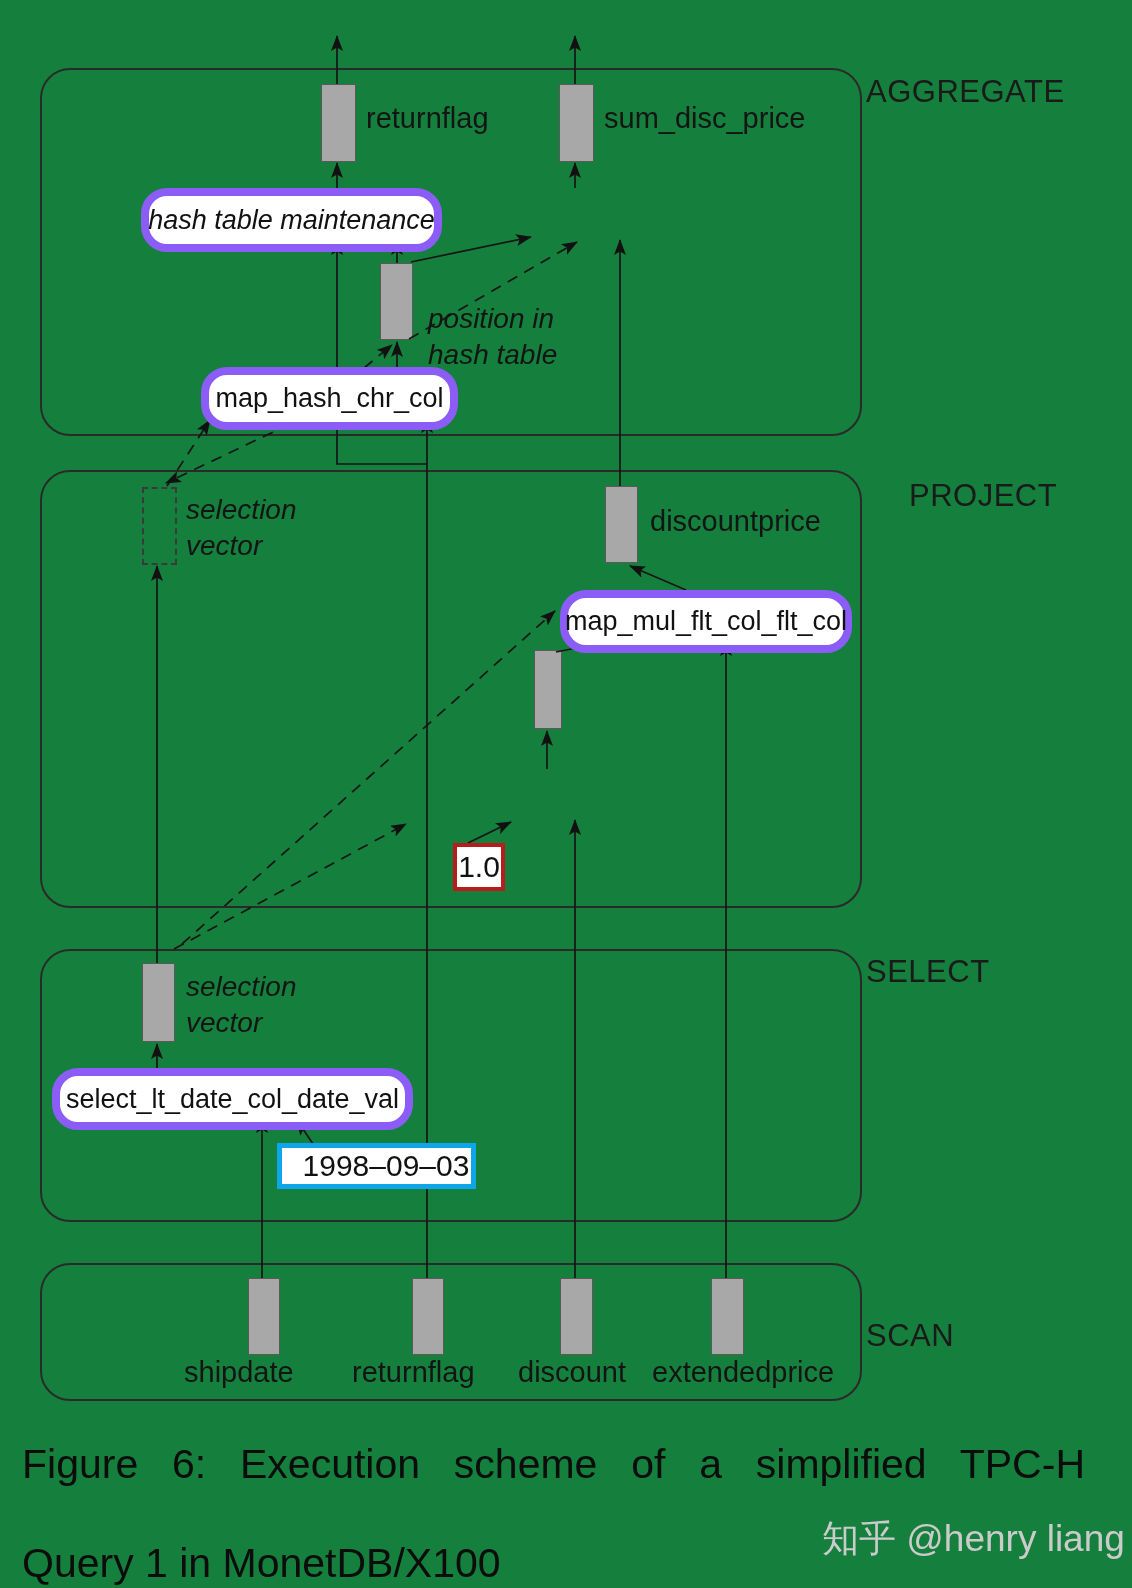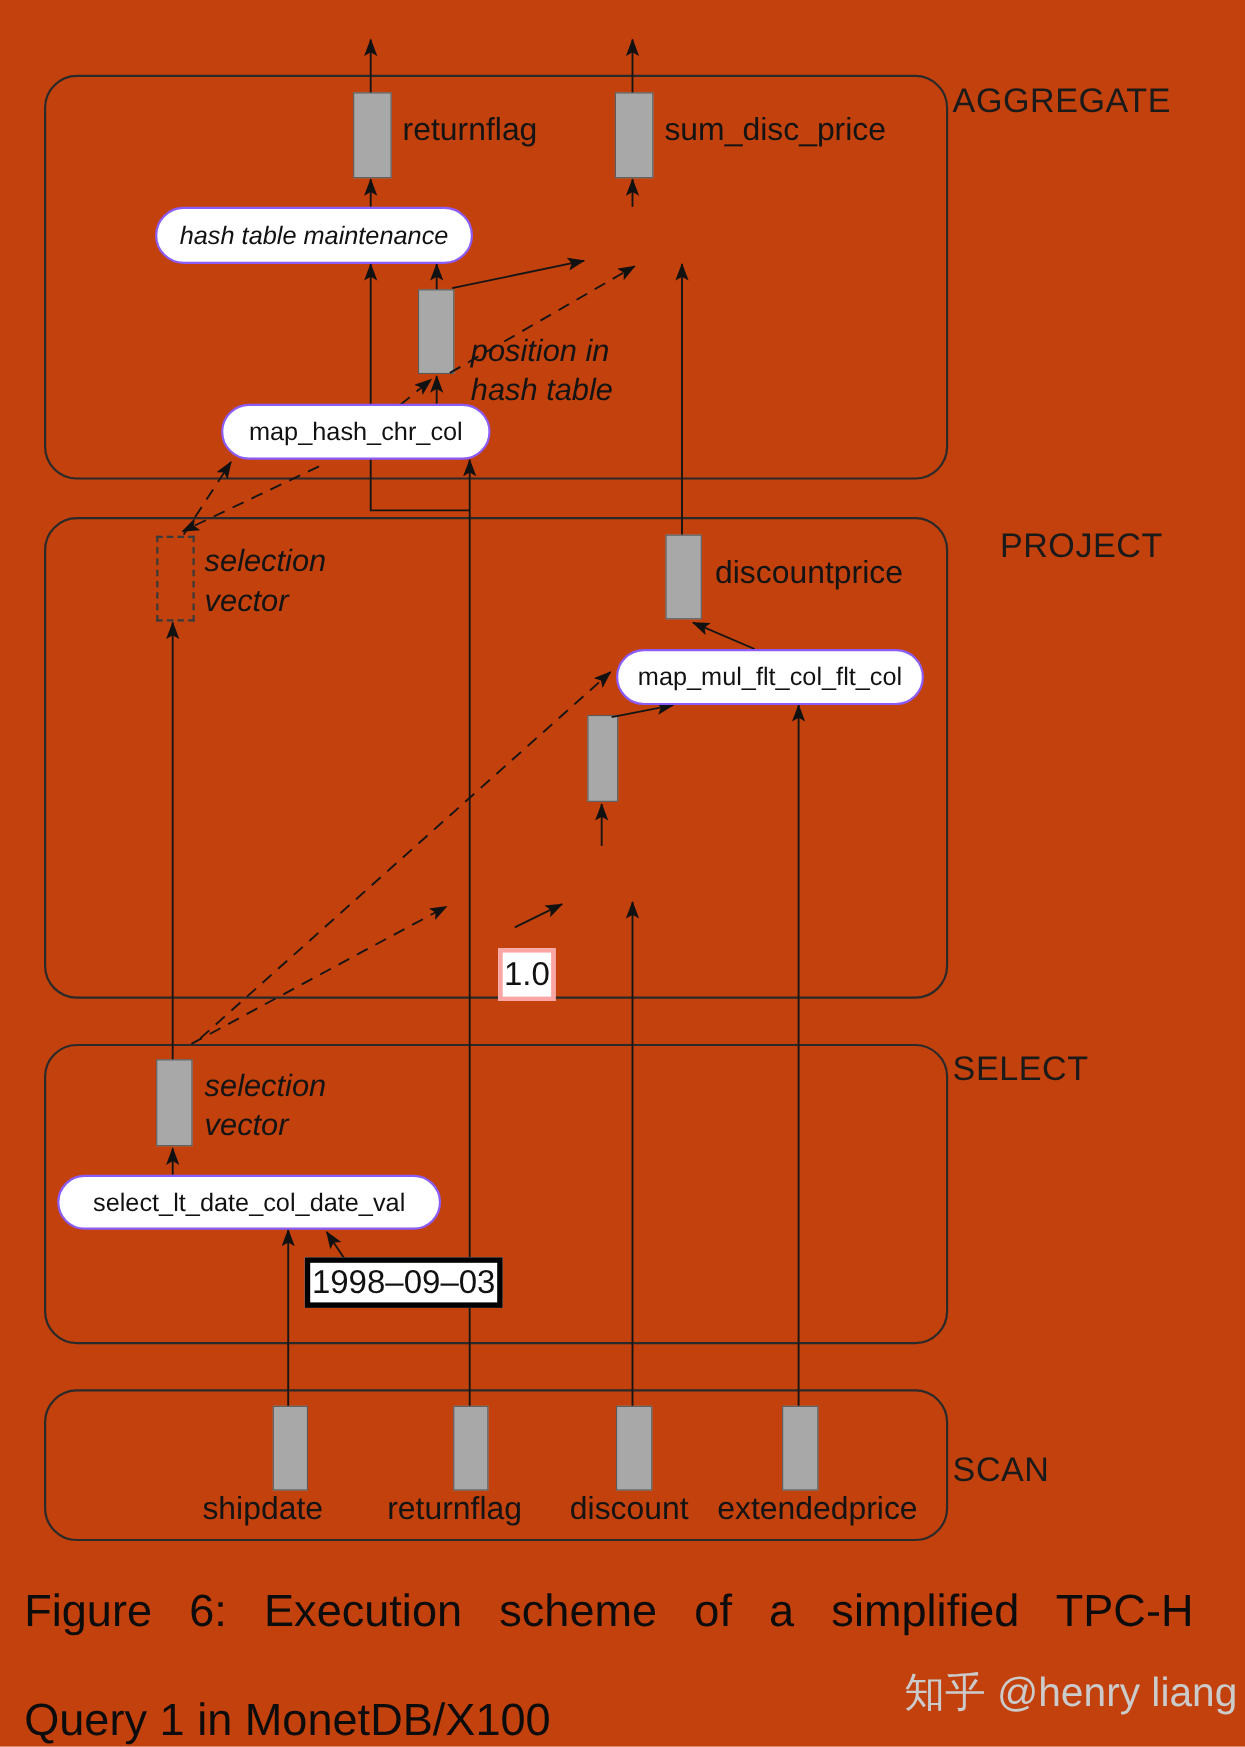--- a/index.html
+++ b/index.html
@@ -1,51 +1,51 @@
 <!DOCTYPE html>
 <html><head>
 <meta charset="utf-8">
 <style>
   html,body{margin:0;padding:0;background:#ffffff;}
   #canvas{
-    position:relative;width:1132px;height:1588px;background:#c2410c;
+    position:relative;width:1132px;height:1588px;background:#15803d;
     font-family:"Liberation Sans", sans-serif;color:#111;overflow:hidden;
   }
   
   .stage-box{
     position:absolute;border:2.4px solid #2a2a2a;border-radius:30px;
     background:transparent;z-index:1;
   }
   .stage-label{
     position:absolute;font-size:31px;color:#1a1a1a;z-index:6;letter-spacing:0.5px;
   }
   
   .node{
-    position:absolute;background:#ffffff;border:2px solid #8b5cf6;border-radius:26px;
+    position:absolute;background:#ffffff;border:8px solid #8b5cf6;border-radius:26px;
     display:flex;align-items:center;justify-content:center;
-    font-size:23px;color:#111;z-index:10;white-space:nowrap;
+    font-size:27px;color:#111;z-index:10;white-space:nowrap;
   }
   .node.italic{font-style:italic;}
   
   .bar{
     position:absolute;background:#a8a8a8;border:1.4px solid #5a5a5a;z-index:4;
   }
   .dashed-vec{
     position:absolute;border:2.2px dashed #3a3a3a;background:transparent;z-index:6;
   }
   
   .collabel{position:absolute;font-size:29px;color:#141414;z-index:6;white-space:nowrap;}
   .annot{position:absolute;font-size:28px;font-style:italic;color:#141414;line-height:1.3;z-index:6;white-space:nowrap;}
   
   .constbox{
     position:absolute;background:#fff;display:flex;align-items:center;justify-content:center;
     font-size:30px;color:#111;z-index:10;white-space:nowrap;
   }
-  #const-one{border:4px solid #fca5a5;margin-top:19px;}
-  #const-date{border:5px solid #000000;}
+  #const-one{border:4px solid #b91c1c;}
+  #const-date{border:5px solid #0ea5e9;padding-left:19px;}
   
   #wires{position:absolute;left:0;top:0;z-index:7;pointer-events:none;}
   
   .caption-line{position:absolute;font-family:Liberation Sans, sans-serif;font-size:41px;color:#0c0c0c;z-index:6;}
   #caption1{left:22px;top:1441px;width:1063px;text-align:justify;text-align-last:justify;}
   #caption2{left:22px;top:1540px;}
   
   #watermark{position:absolute;left:822px;top:1514px;font-size:37px;color:#cbcbcb;z-index:6;white-space:nowrap;}
 </style>
 </head>

